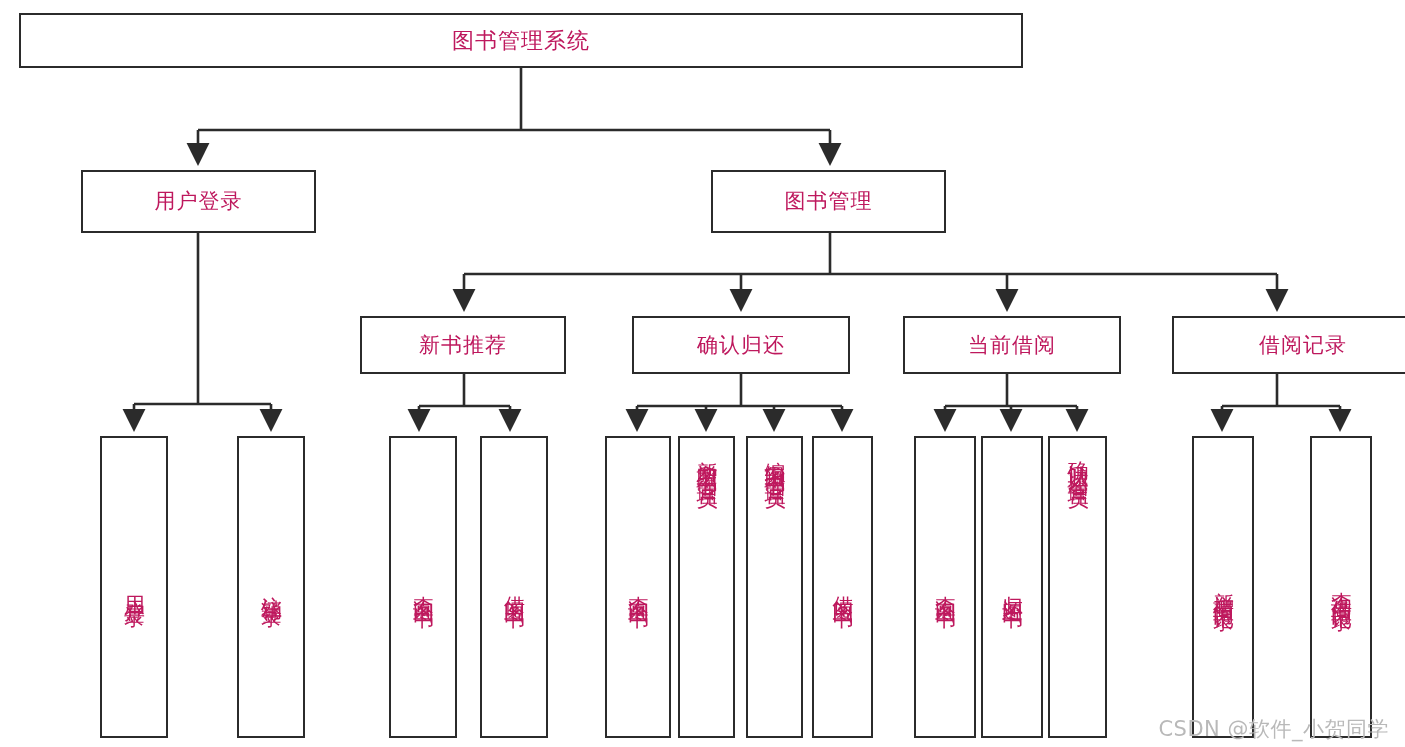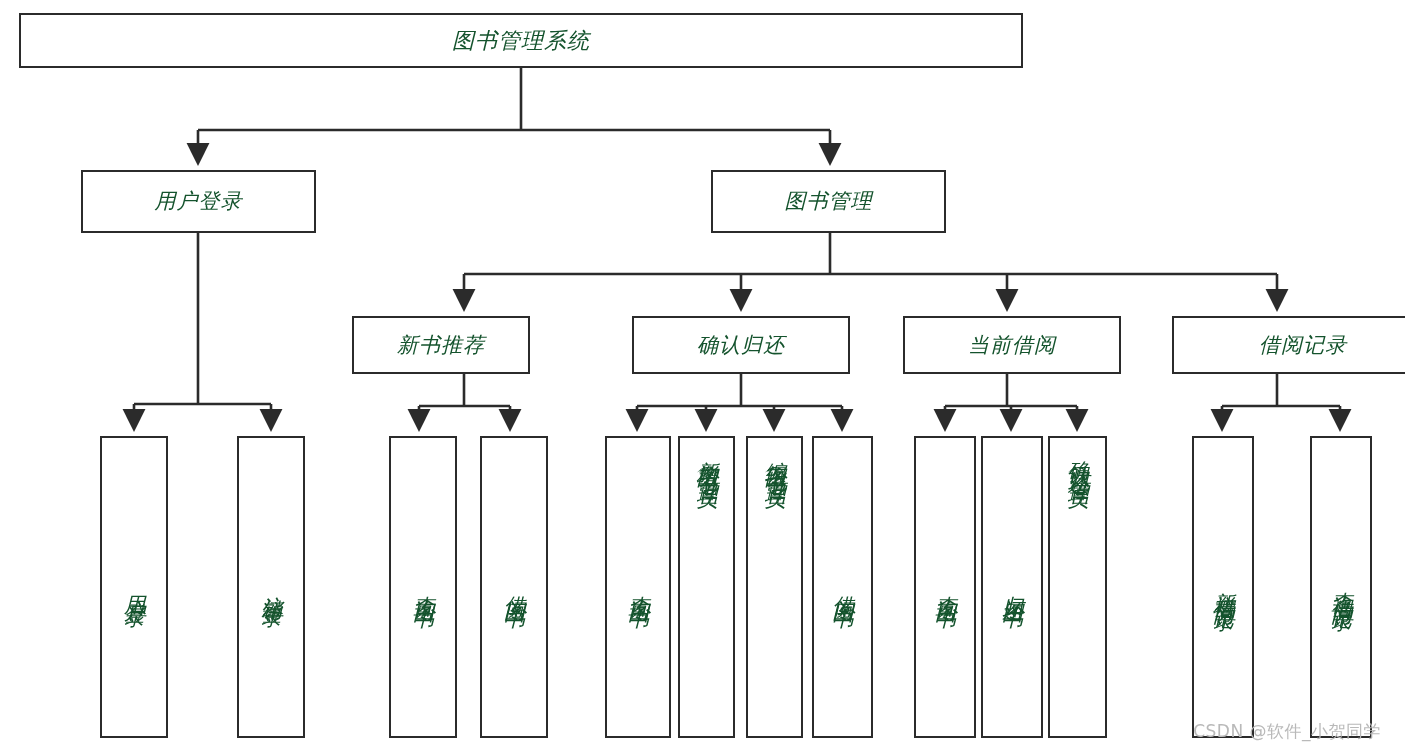--- a/index.html
+++ b/index.html
@@ -34,22 +34,21 @@
     display: flex;
     align-items: center;
     justify-content: center;
     color: #3c3c3c;
     z-index: 2;
   }
   .node-label {
     display: block;
     text-align: left;
     line-height: 1.25;
-    color: #14532d;
-    font-style: italic;
+    color: #be185d;
   }
   
   .node.horiz .node-label {
     font-size: 21px;
     letter-spacing: 1px;
     white-space: nowrap;
   }
   .node.root .node-label {
     font-size: 22px;
   }
@@ -66,23 +65,23 @@
     letter-spacing: 4px;
     line-height: 1.0;
     white-space: nowrap;
   }
   .node.vert.centered {
     align-items: center;
     padding-top: 0;
   }
   .watermark {
     position: absolute;
-    right: 24px;
+    right: 16px;
     bottom: 4px;
-    font-size: 17px;
+    font-size: 21px;
     color: #b9b9b9;
     letter-spacing: 0.5px;
     z-index: 5;
     white-space: nowrap;
   }
 </style>
 </head>
 <body>
 
 <div id="diagram-root">
@@ -142,21 +141,21 @@
   </div>
 
   <div class="node horiz" style="left:81px; top:170px; width:235px; height:63px;">
     <span class="node-label">用户登录</span>
   </div>
 
   <div class="node horiz" style="left:711px; top:170px; width:235px; height:63px;">
     <span class="node-label">图书管理</span>
   </div>
 
-  <div class="node horiz" style="left:352px; top:316px; width:178px; height:58px;">
+  <div class="node horiz" style="left:360px; top:316px; width:206px; height:58px;">
     <span class="node-label">新书推荐</span>
   </div>
 
   <div class="node horiz" style="left:632px; top:316px; width:218px; height:58px;">
     <span class="node-label">确认归还</span>
   </div>
 
   <div class="node horiz" style="left:903px; top:316px; width:218px; height:58px;">
     <span class="node-label">当前借阅</span>
   </div>

